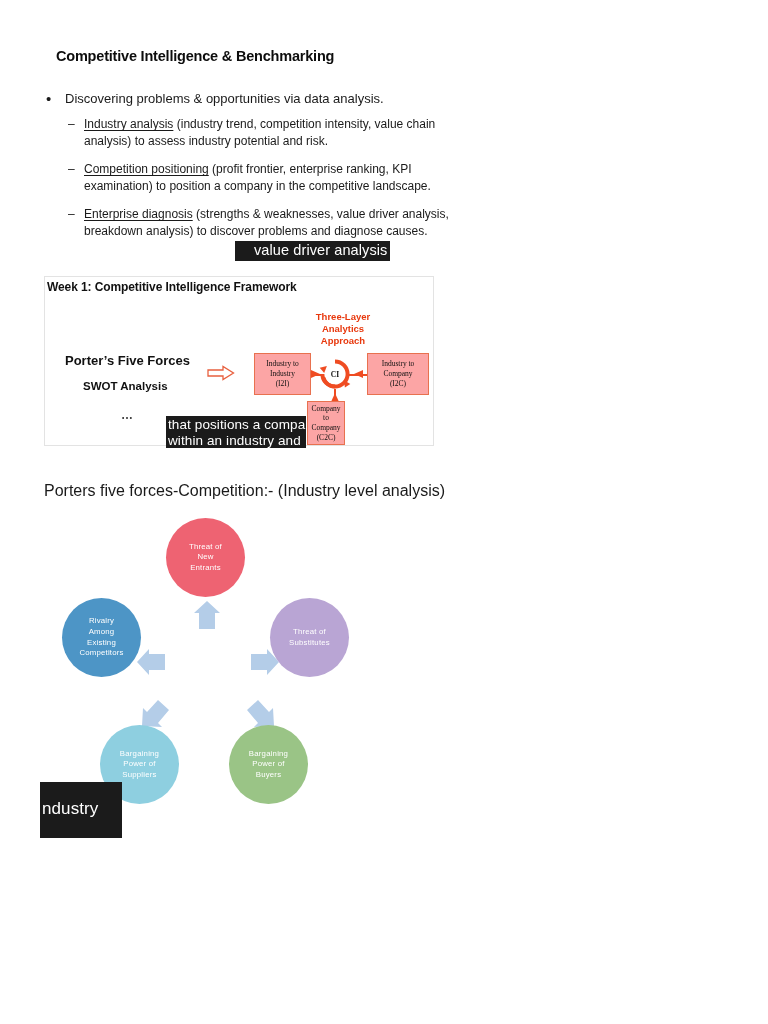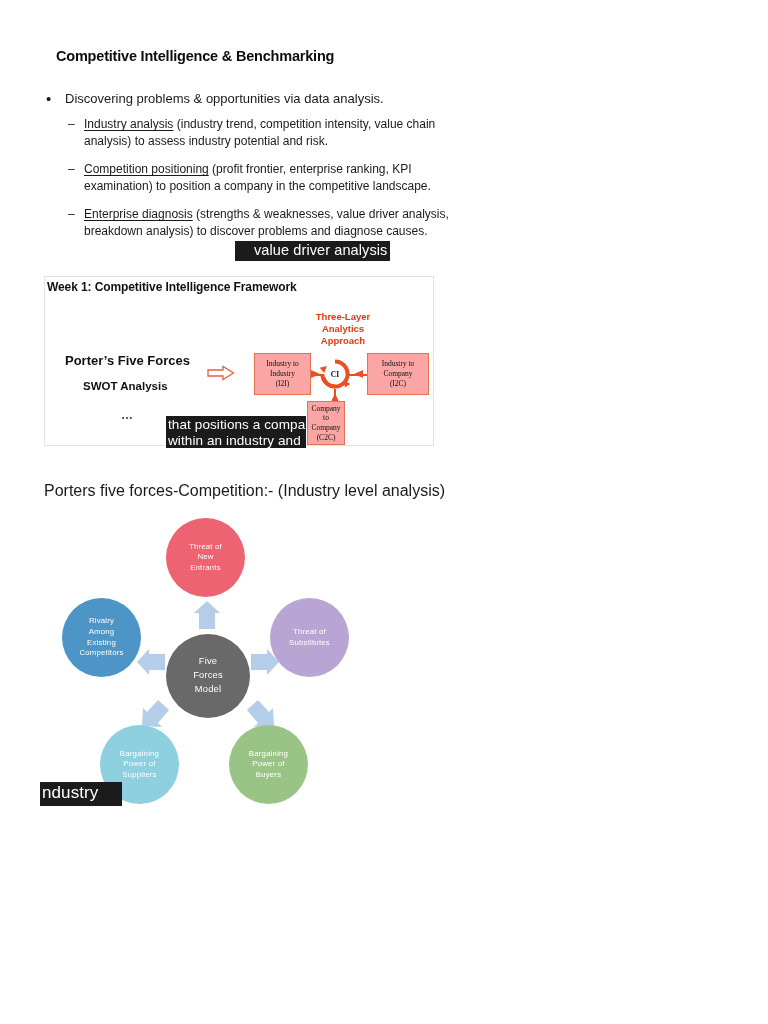--- a/index.html
+++ b/index.html
@@ -104,21 +104,21 @@
     line-height: 1.15;
     padding: 1px 2px;
   }
   #marker-industry {
     left: 40px;
     top: 782px;
     width: 78px;
     height: 24px;
     font-size: 17px;
     line-height: 1.25;
-    padding: 0px 2px;
+    padding: 16px 2px;
   }
   .marker .clip2 {
     display: block;
   }
 
   
   .slide {
     position: absolute;
     left: 44px;
     top: 276px;
@@ -428,26 +428,19 @@
     </div>
 
     <div class="circle" id="c-buyers">
       <div>
         <div>Bargaining</div>
         <div>Power of</div>
         <div>Buyers</div>
       </div>
     </div>
 
-    <div class="circle" id="c-center">
-      <div>
-        <div>Five</div>
-        <div>Forces</div>
-        <div>Model</div>
-      </div>
-    </div>
 
   </div>
 
   <div class="marker" id="marker-industry">ndustry</div>
 
 
 </div>
 
 </body></html>

